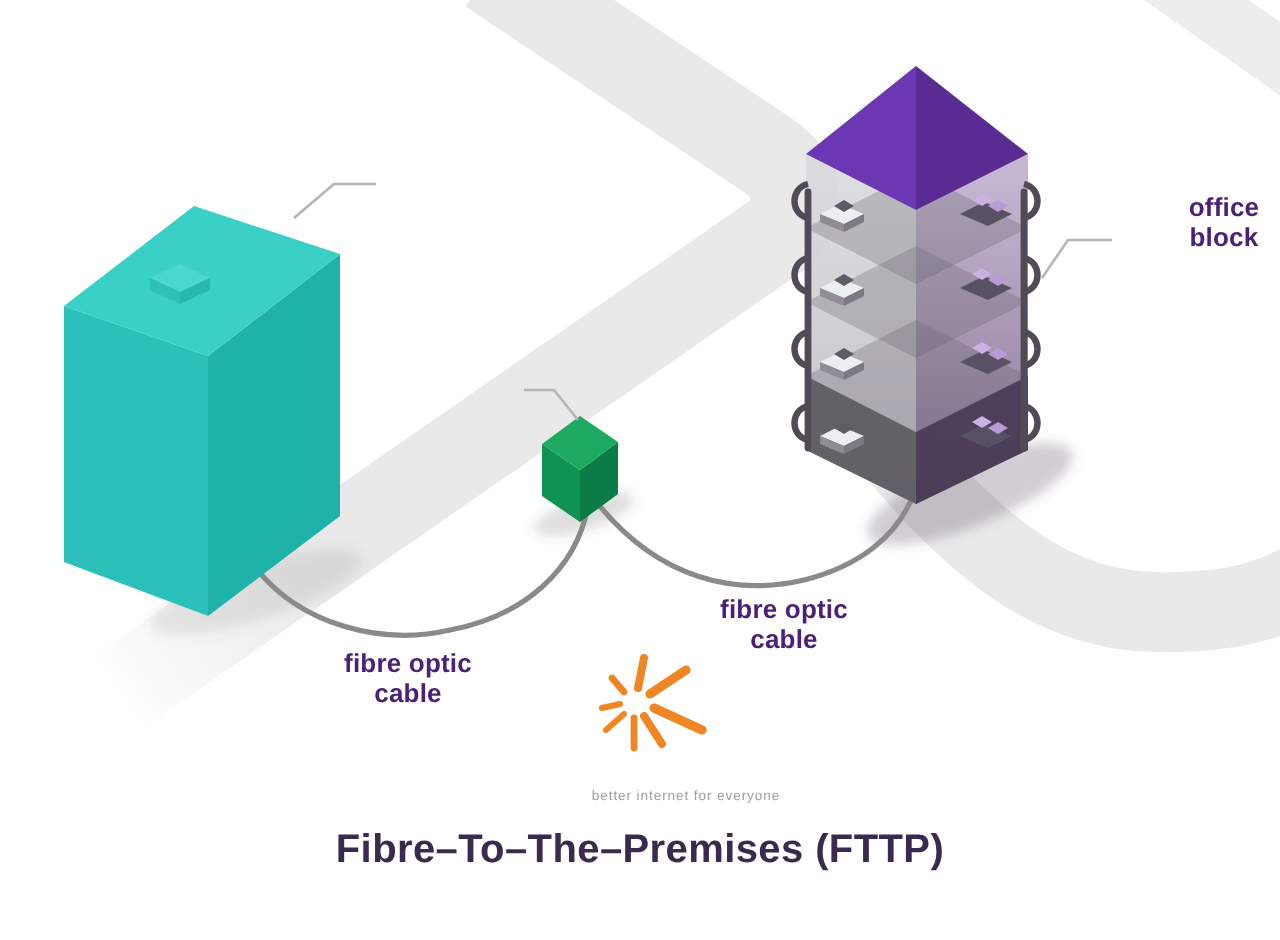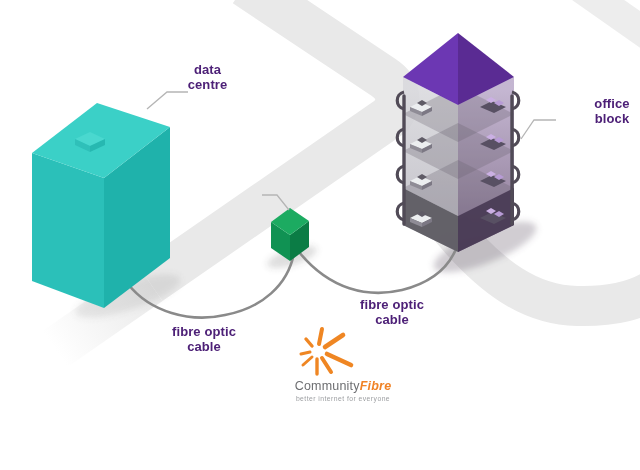--- a/index.html
+++ b/index.html
@@ -133,30 +133,28 @@
       <line x1="325" y1="347" x2="343" y2="335" stroke-width="4.6"></line>
       <line x1="327" y1="354" x2="351" y2="365" stroke-width="4.6"></line>
       <line x1="322" y1="358" x2="331" y2="372" stroke-width="4"></line>
       <line x1="317" y1="359" x2="317" y2="374" stroke-width="3.4"></line>
       <line x1="312" y1="357" x2="303" y2="365" stroke-width="3"></line>
       <line x1="310" y1="352" x2="301" y2="354" stroke-width="3"></line>
       <line x1="312" y1="346" x2="306" y2="339" stroke-width="3.4"></line>
     </g>
   </svg>
 
-  <div class="label" style="left:160px;top:62px;width:95px;">data
-centre</div>
 
 
   <div class="label" style="left:568px;top:96px;width:88px;">office
 block</div>
 
   <div class="label" style="left:154px;top:324px;width:100px;">fibre optic
 cable</div>
 
   <div class="label" style="left:342px;top:297px;width:100px;">fibre optic
 cable</div>
 
-  <div class="logo-word"><span class="part1">Community</span><span class="part2">Fibre</span></div>
   <div class="logo-tagline">better internet for everyone</div>
 
+  <div class="title">Fibre–To–The–Premises (FTTP)</div>
 
 </div>
 
 </body></html>

